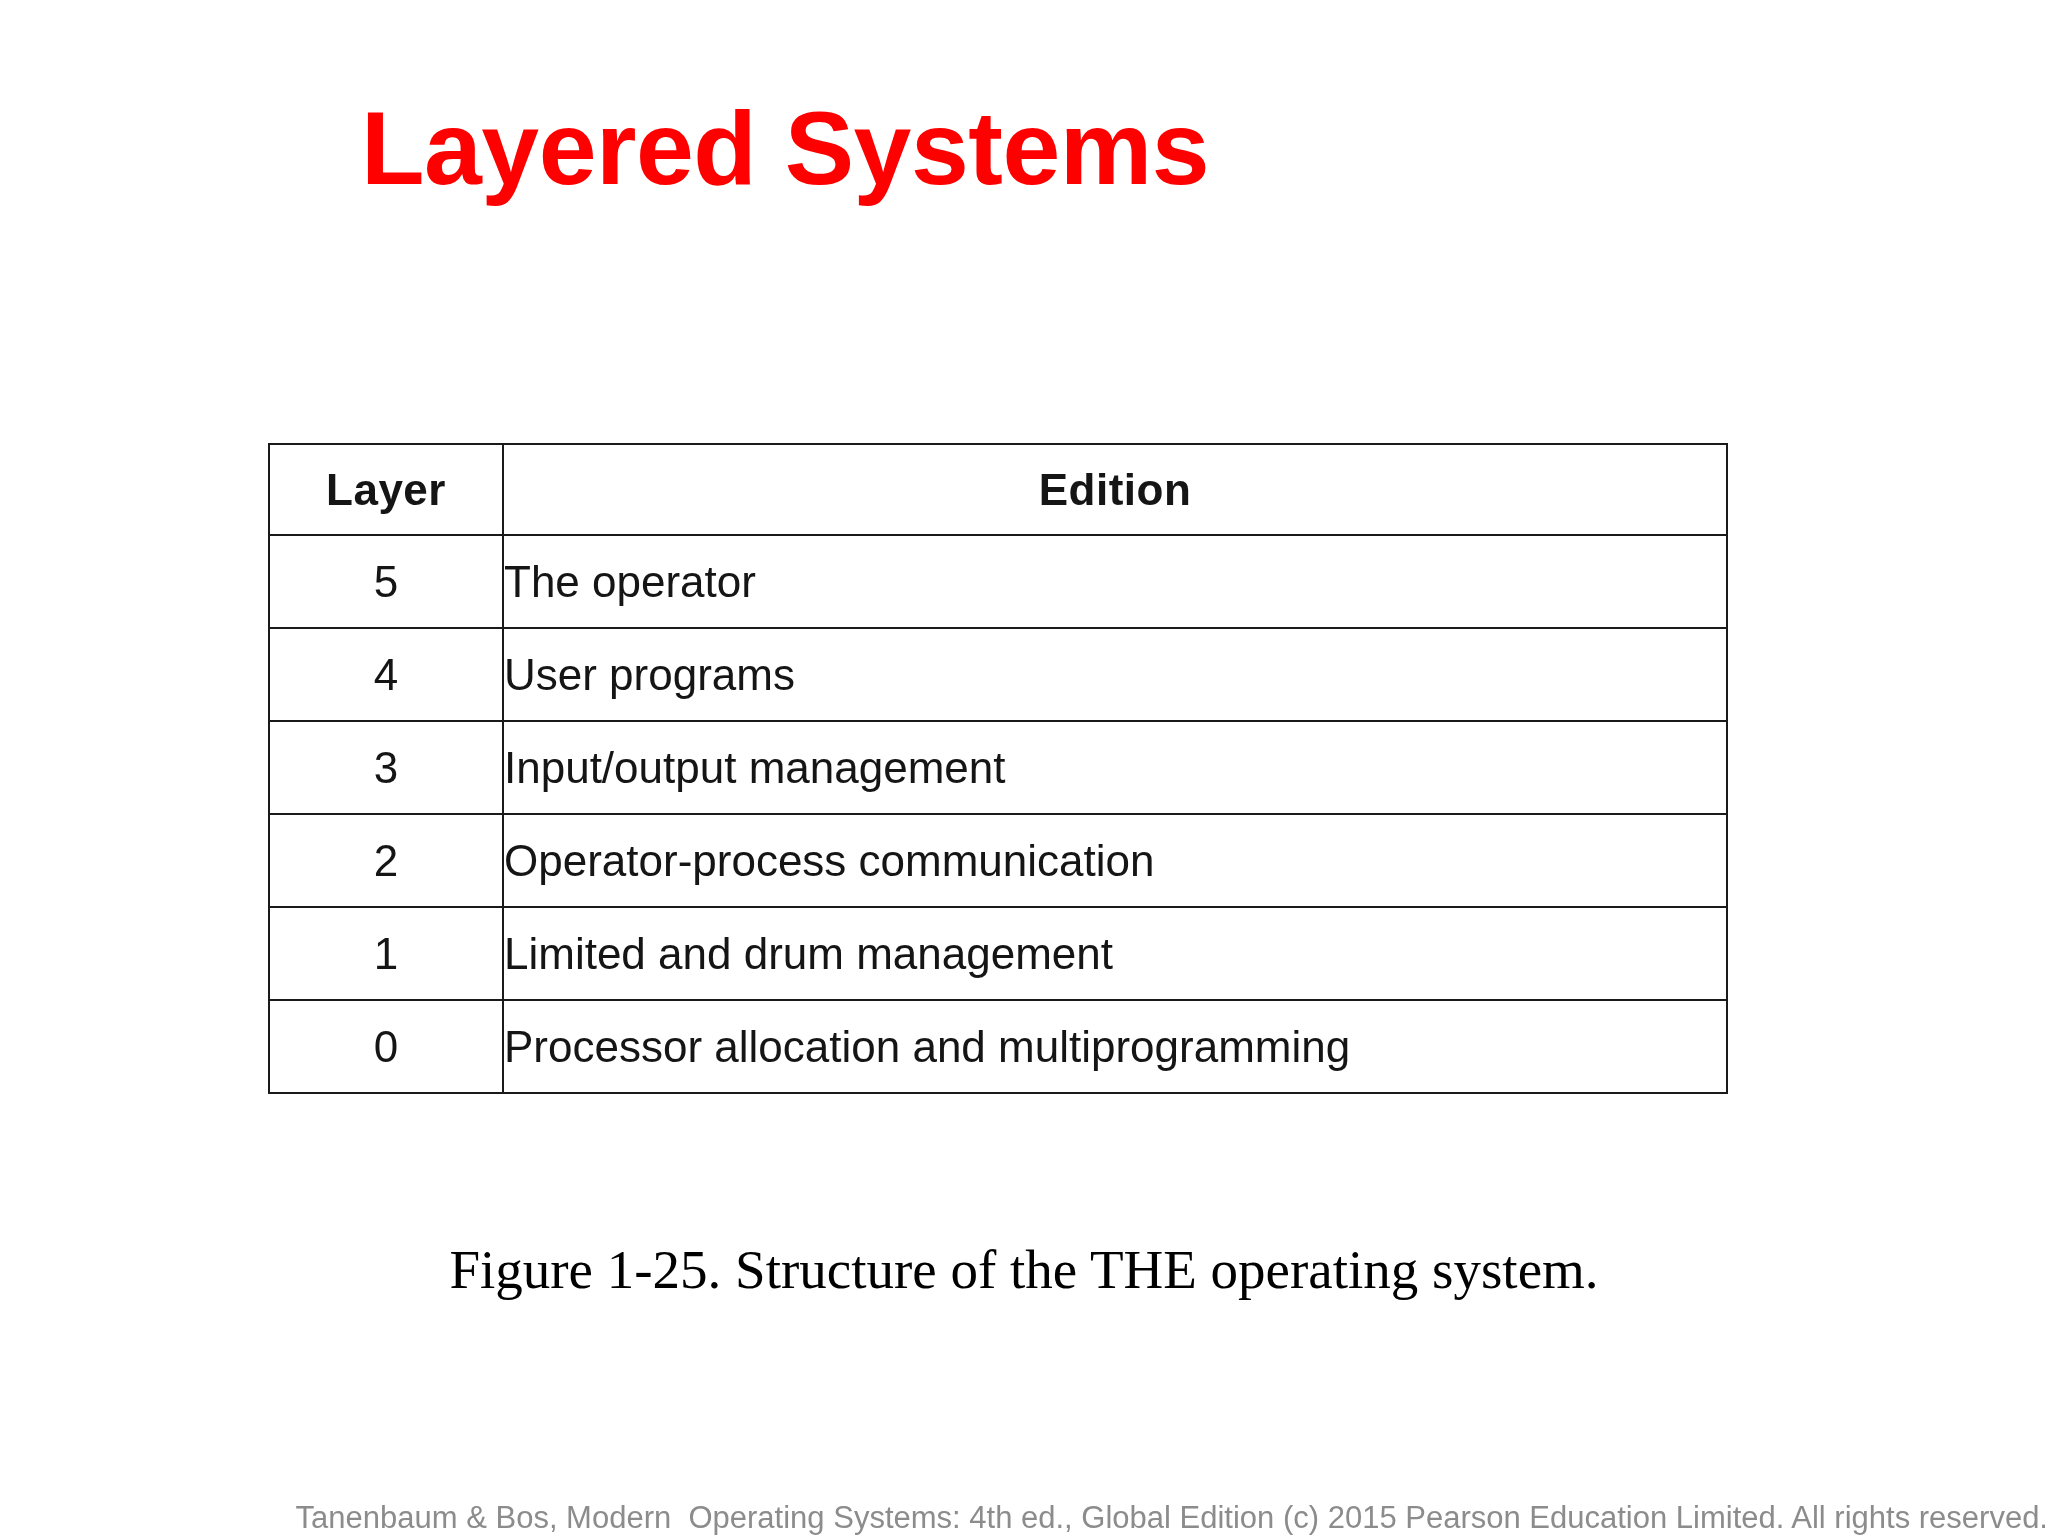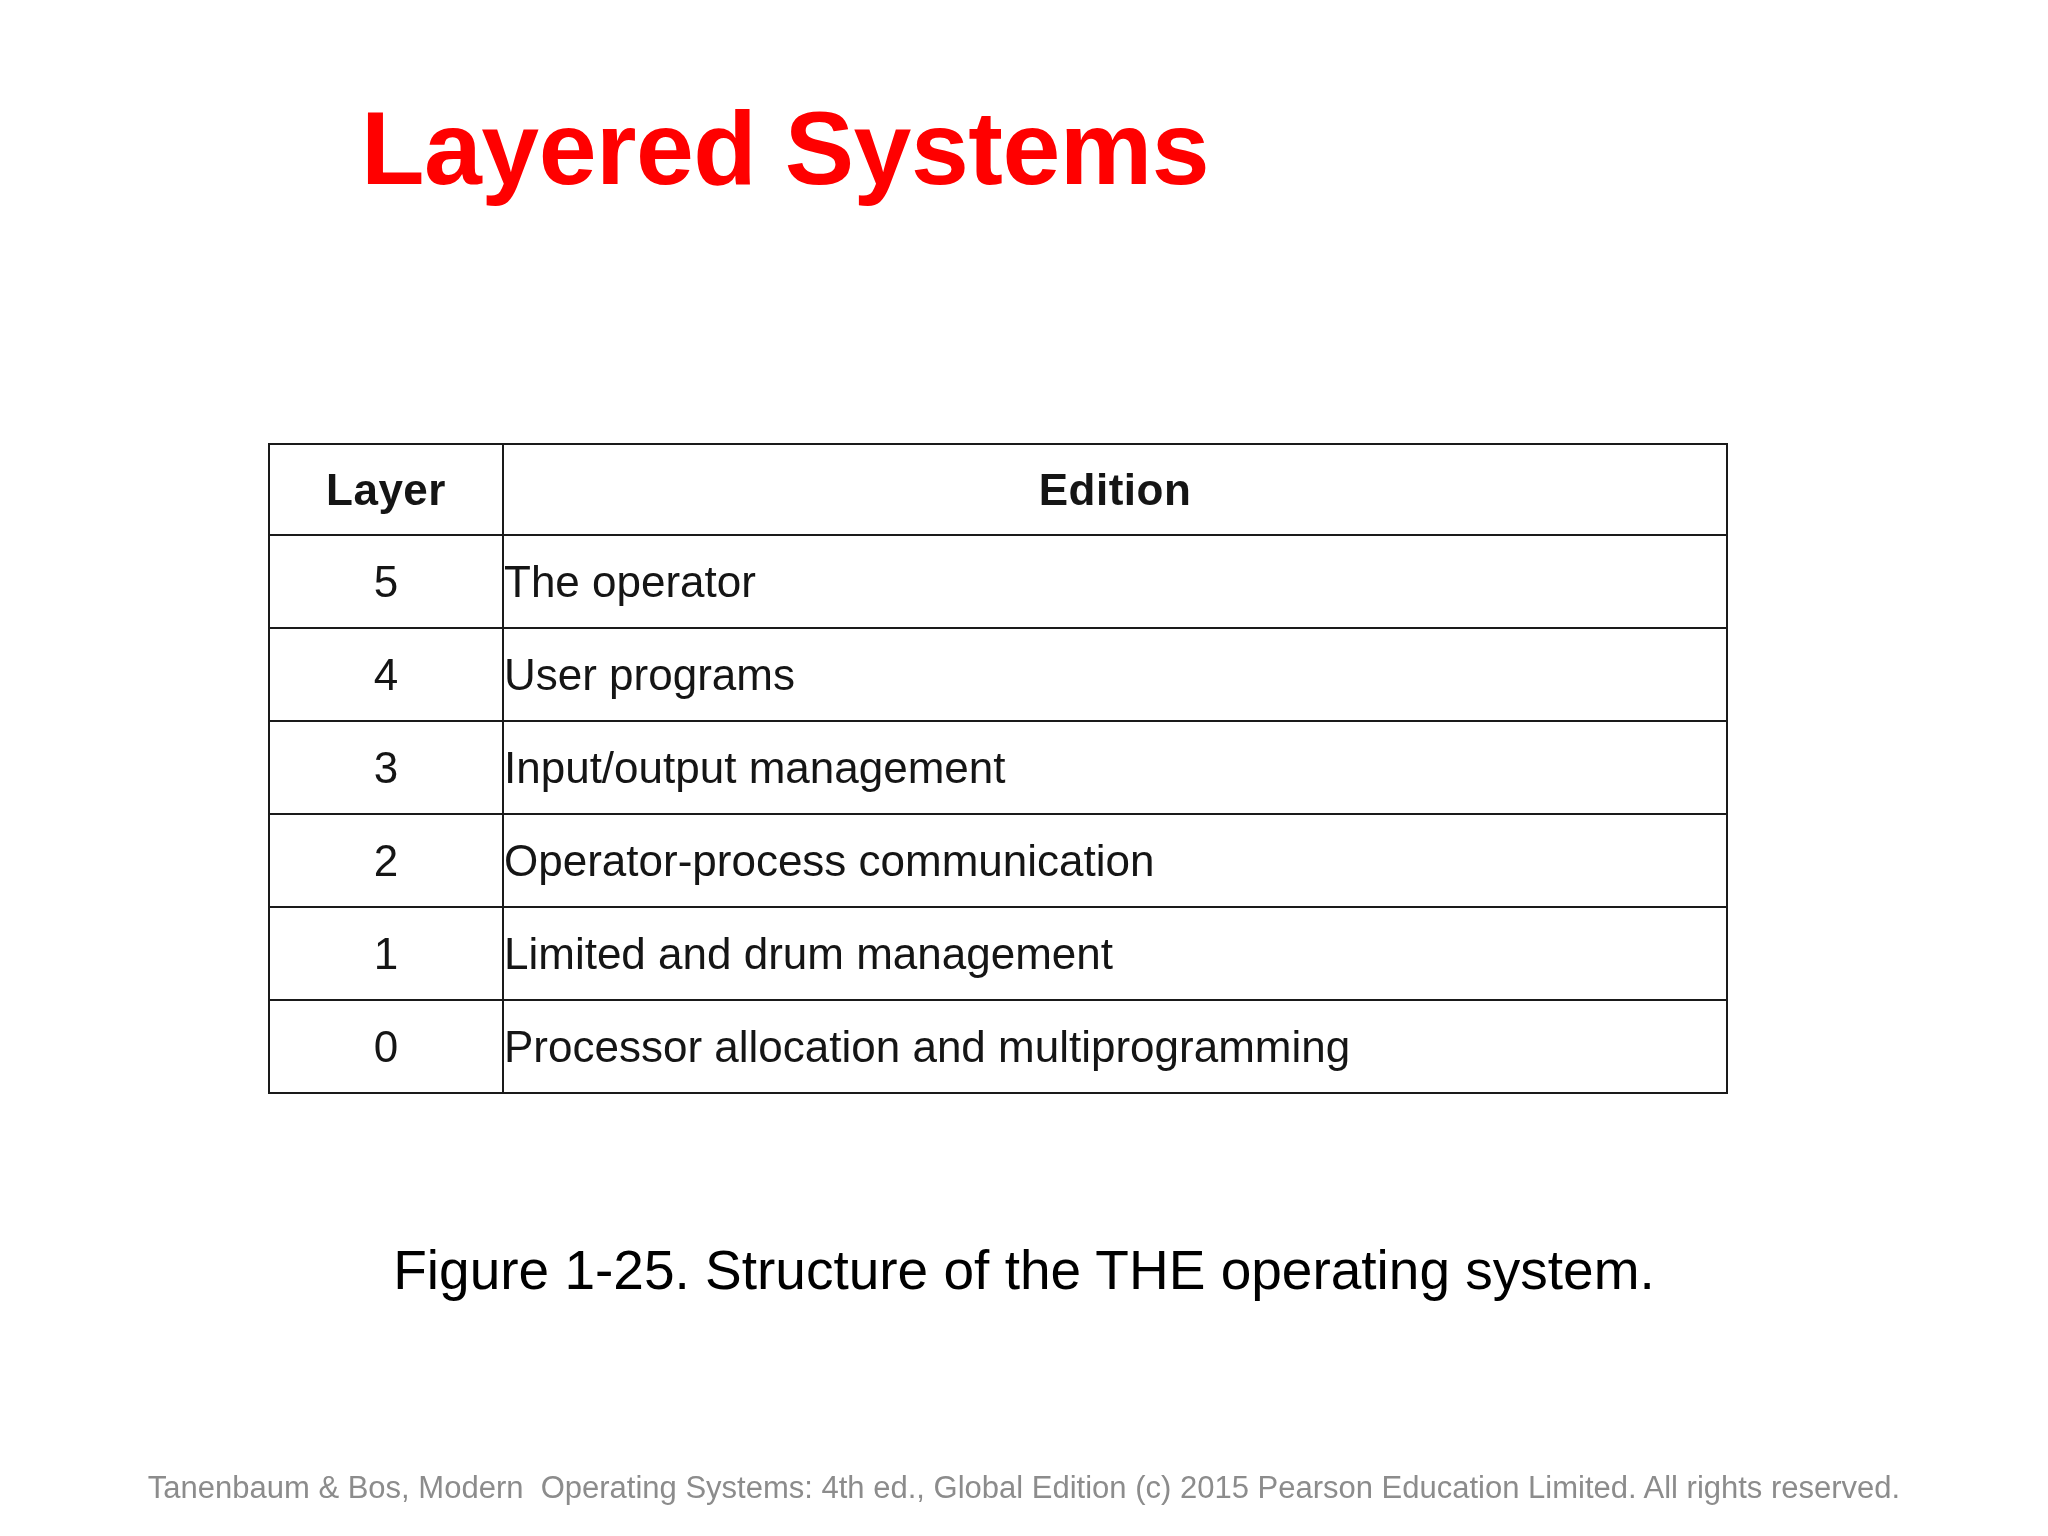--- a/index.html
+++ b/index.html
@@ -86,34 +86,34 @@
     padding-left: 32px;
   }
 
   
   .figure-caption {
     position: absolute;
     left: 0;
     top: 1238px;
     width: 2048px;
     text-align: center;
-    font-family: Liberation Sans, sans-serif;
+    font-family: Liberation Serif, serif;
     font-size: 55px;
     font-weight: 400;
     color: #000000;
     white-space: nowrap;
   }
 
   
   .slide-footer {
     position: absolute;
     left: 0;
-    top: 1470px;
+    top: 1500px;
     width: 2048px;
-    text-align: center;
+    text-align: right;
     font-family: "Liberation Sans", sans-serif;
     font-size: 31px;
     font-weight: 400;
     color: #8c8c8c;
     white-space: pre;
   }
 </style>
 </head>
 <body>
 

